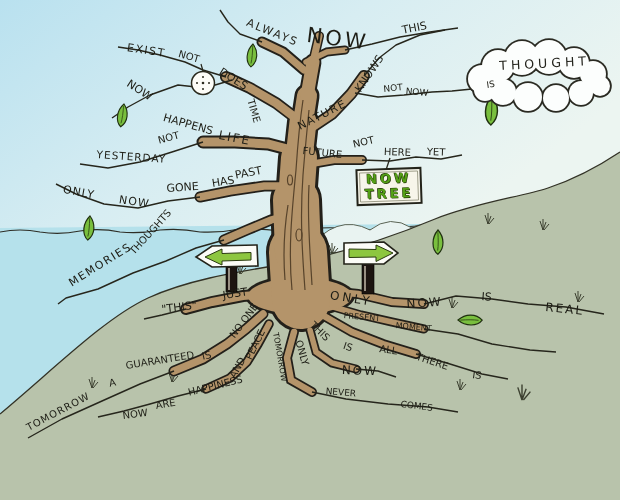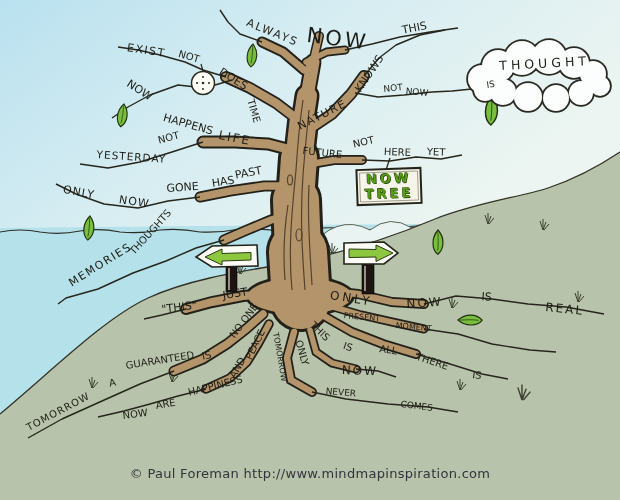--- a/index.html
+++ b/index.html
@@ -280,15 +280,14 @@
 <div class="w" style="left:228px;top:375px;font-size:10px;transform:rotate(-60deg)">AND</div>
 <div class="w" style="left:187px;top:388px;font-size:10px;transform:rotate(-14deg)">HAPPINESS</div>
 <div class="w" style="left:155px;top:401px;font-size:10px;transform:rotate(-9deg)">ARE</div>
 <div class="w" style="left:122px;top:411px;font-size:10px;transform:rotate(-7deg)">NOW</div>
 
 <div class="signtext">
   <div>NOW</div>
   <div>TREE</div>
 </div>
 
-<div class="footer">© Paul Foreman http://www.mindmapinspiration.com</div>
 
 </div>
 
 </body></html>

